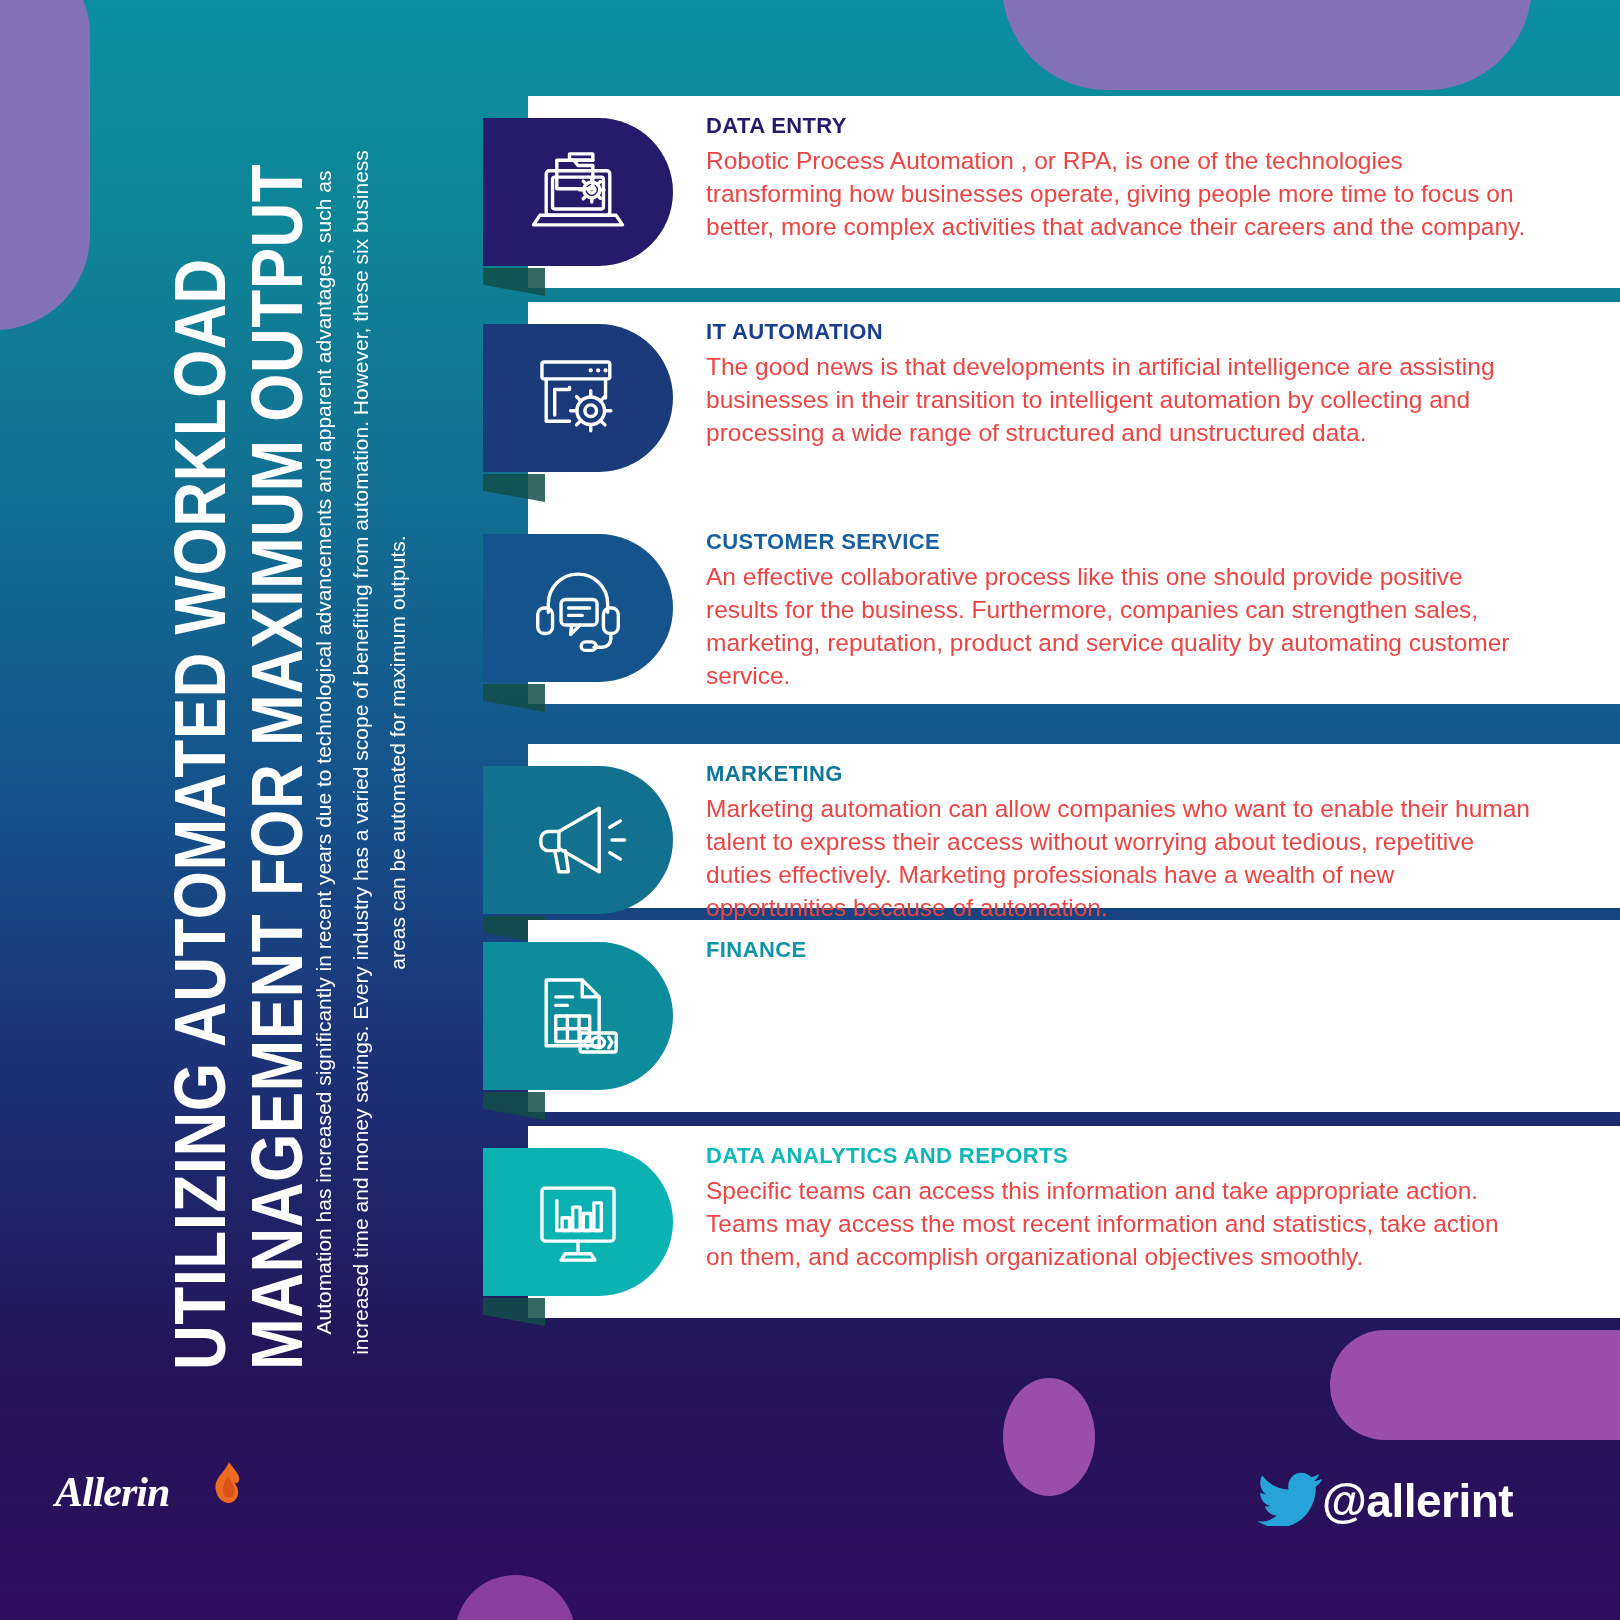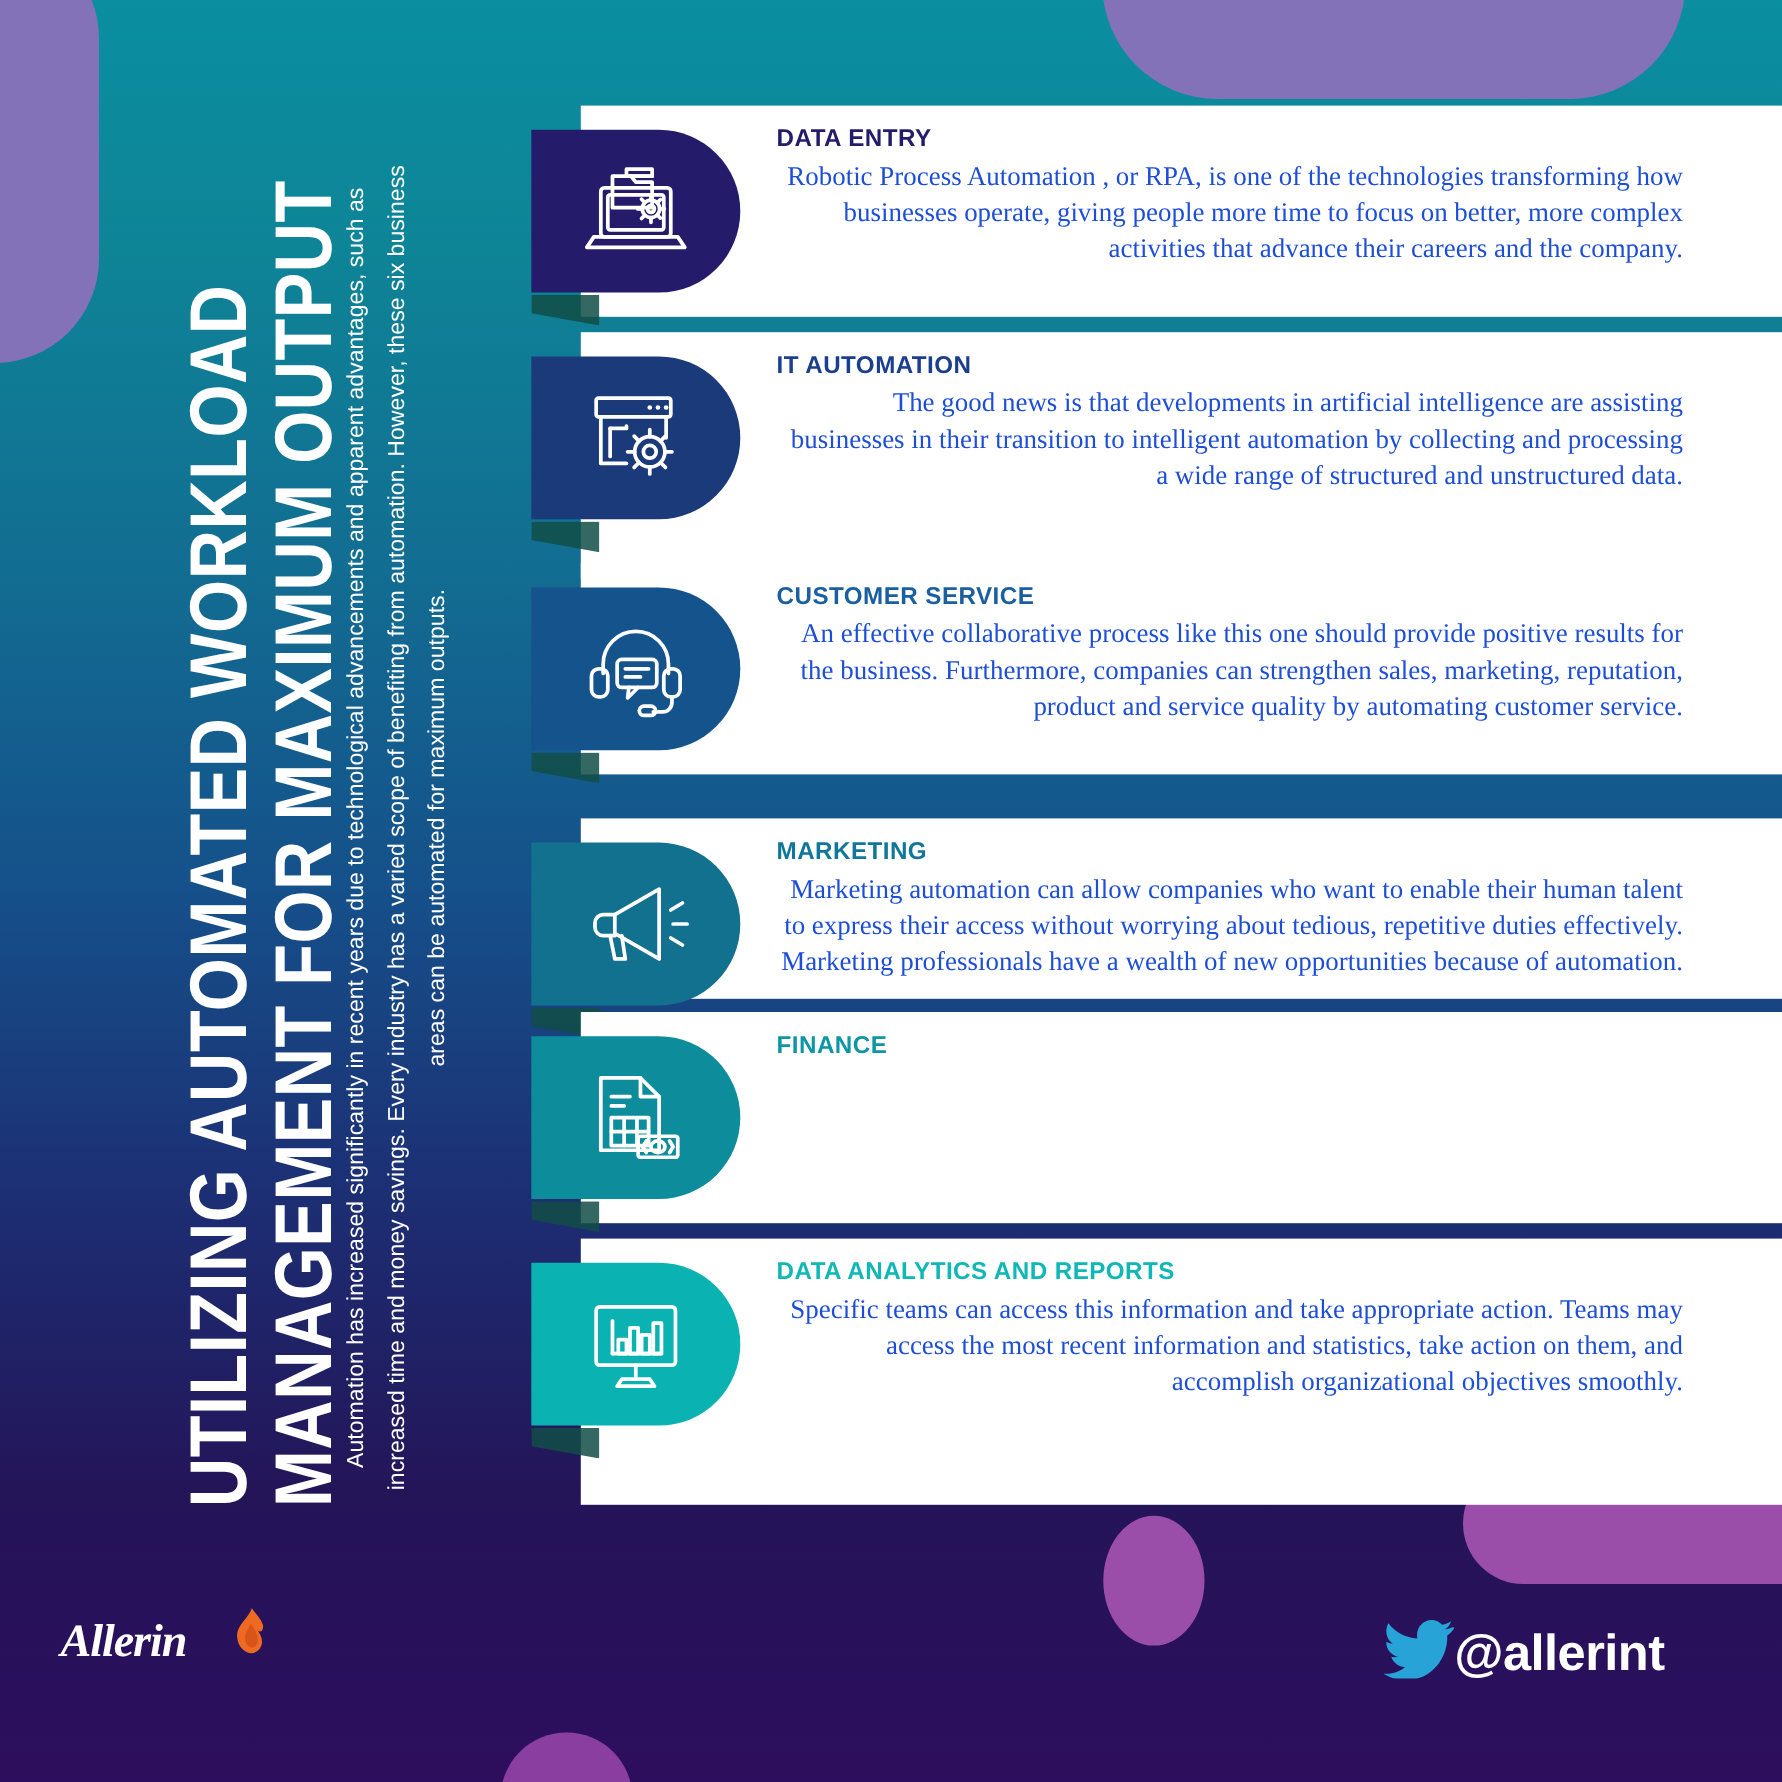--- a/index.html
+++ b/index.html
@@ -66,23 +66,22 @@
     position:absolute;left:-45px;width:62px;height:28px;
     background:#124d46;opacity:.85;
     clip-path:polygon(0 0,100% 0,100% 100%,0 60%);
   }
   .card-body{margin-left:178px;padding-right:90px;padding-top:18px;}
   .card-title{
     font-size:22px;font-weight:bold;margin:0 0 6px 0;
     letter-spacing:.4px;line-height:1.1;
   }
   .card-desc{
-    font-size:24.5px;line-height:33px;color:#1d4ed8;margin:0;
-    font-family:Liberation Serif, serif;
-    text-align:right;
+    font-size:24.5px;line-height:33px;color:#ef4444;margin:0;
+    font-family:Liberation Sans, sans-serif;
   }
   .badge svg{display:block;}
 
   
   #logo{position:absolute;left:55px;top:1468px;}
   #logo-word{
     font-family:"Liberation Serif",serif;
     font-style:italic;font-weight:bold;
     font-size:42px;color:#ffffff;letter-spacing:-1px;
   }
@@ -215,21 +214,21 @@
       <ellipse cx="69" cy="75" rx="6" ry="5"></ellipse>
       <path d="M59 70 l-3 5 3 5M79 70 l3 5-3 5"></path>
     </svg>
           </span>
       </div>
       <div class="card-body">
         <div class="card-title" style="color:#0e95a6">FINANCE</div>
       </div>
     </div>
     </div>
-    <div class="card" style="top: 1126px; height: 242px;">
+    <div class="card" style="top: 1126px; height: 192px;">
     <div class="card-inner">
       <div class="badge-shadow" style="top:172px"></div>
       <div class="badge" style="background:#0bb2b2">
         <span>
     <svg width="106" height="106" viewBox="0 0 100 100" fill="none" stroke="#fff" stroke-width="3.2" stroke-linecap="round" stroke-linejoin="round">
       <rect x="16" y="18" width="68" height="50" rx="3"></rect>
       <path d="M50 68 v12M34 86 h32 l-4-6H38Z"></path>
       <path d="M30 58 V30"></path>
       <path d="M30 58 h42"></path>
       <rect x="35" y="46" width="7" height="12"></rect>

